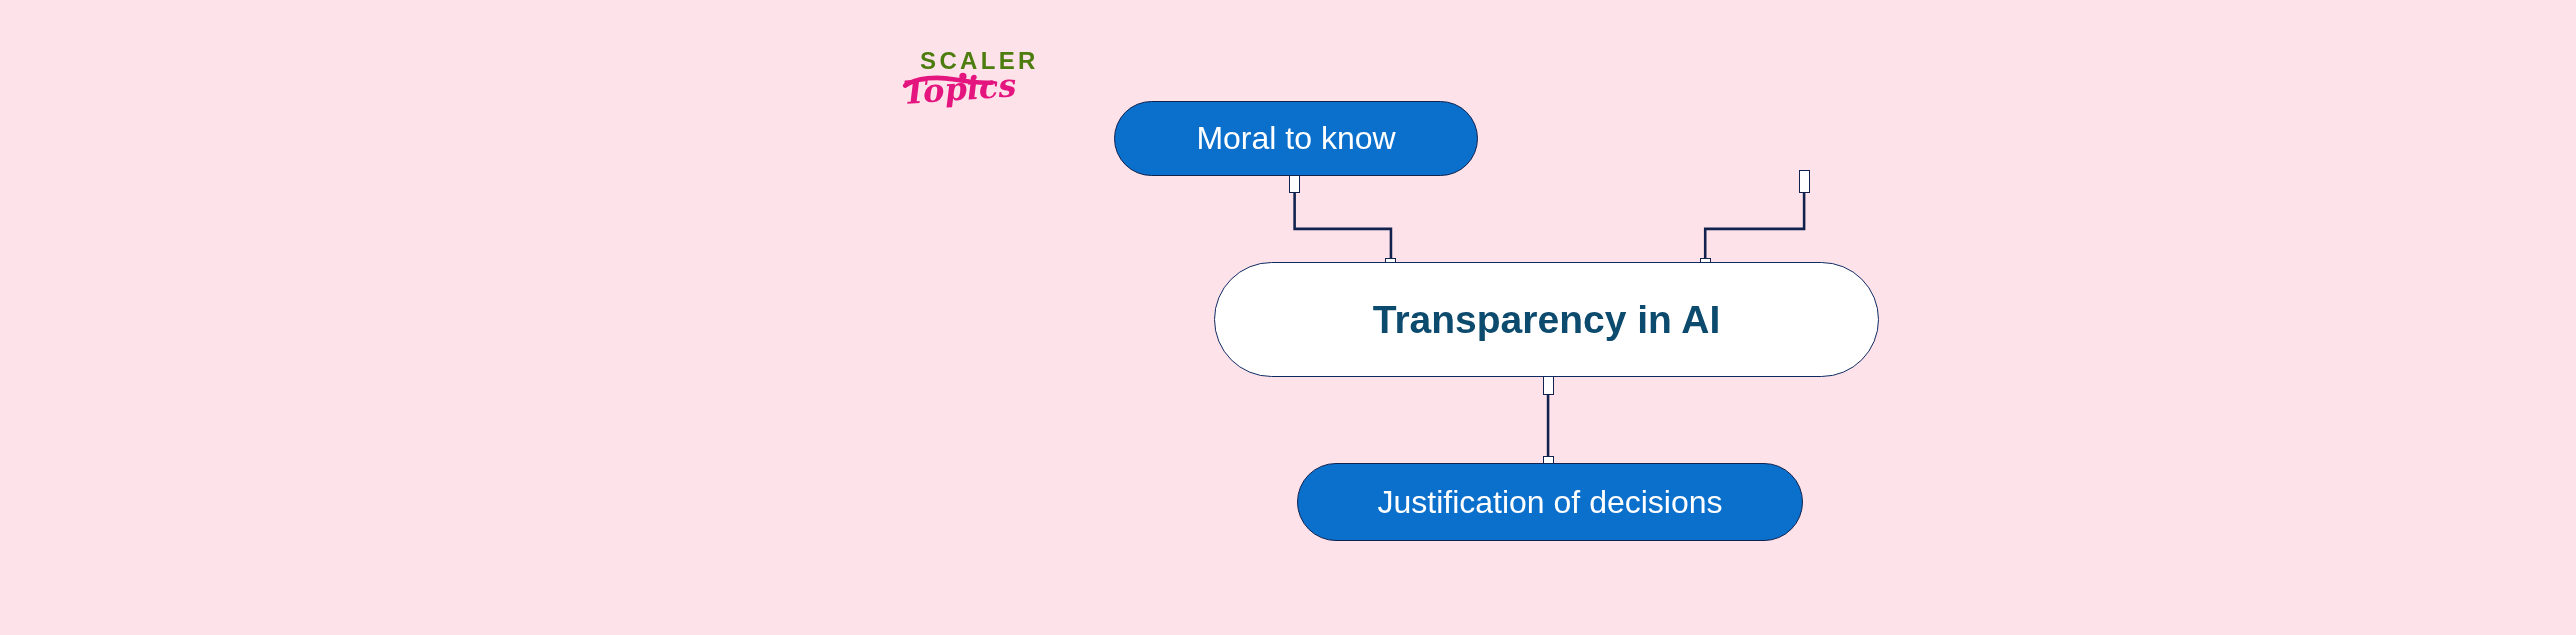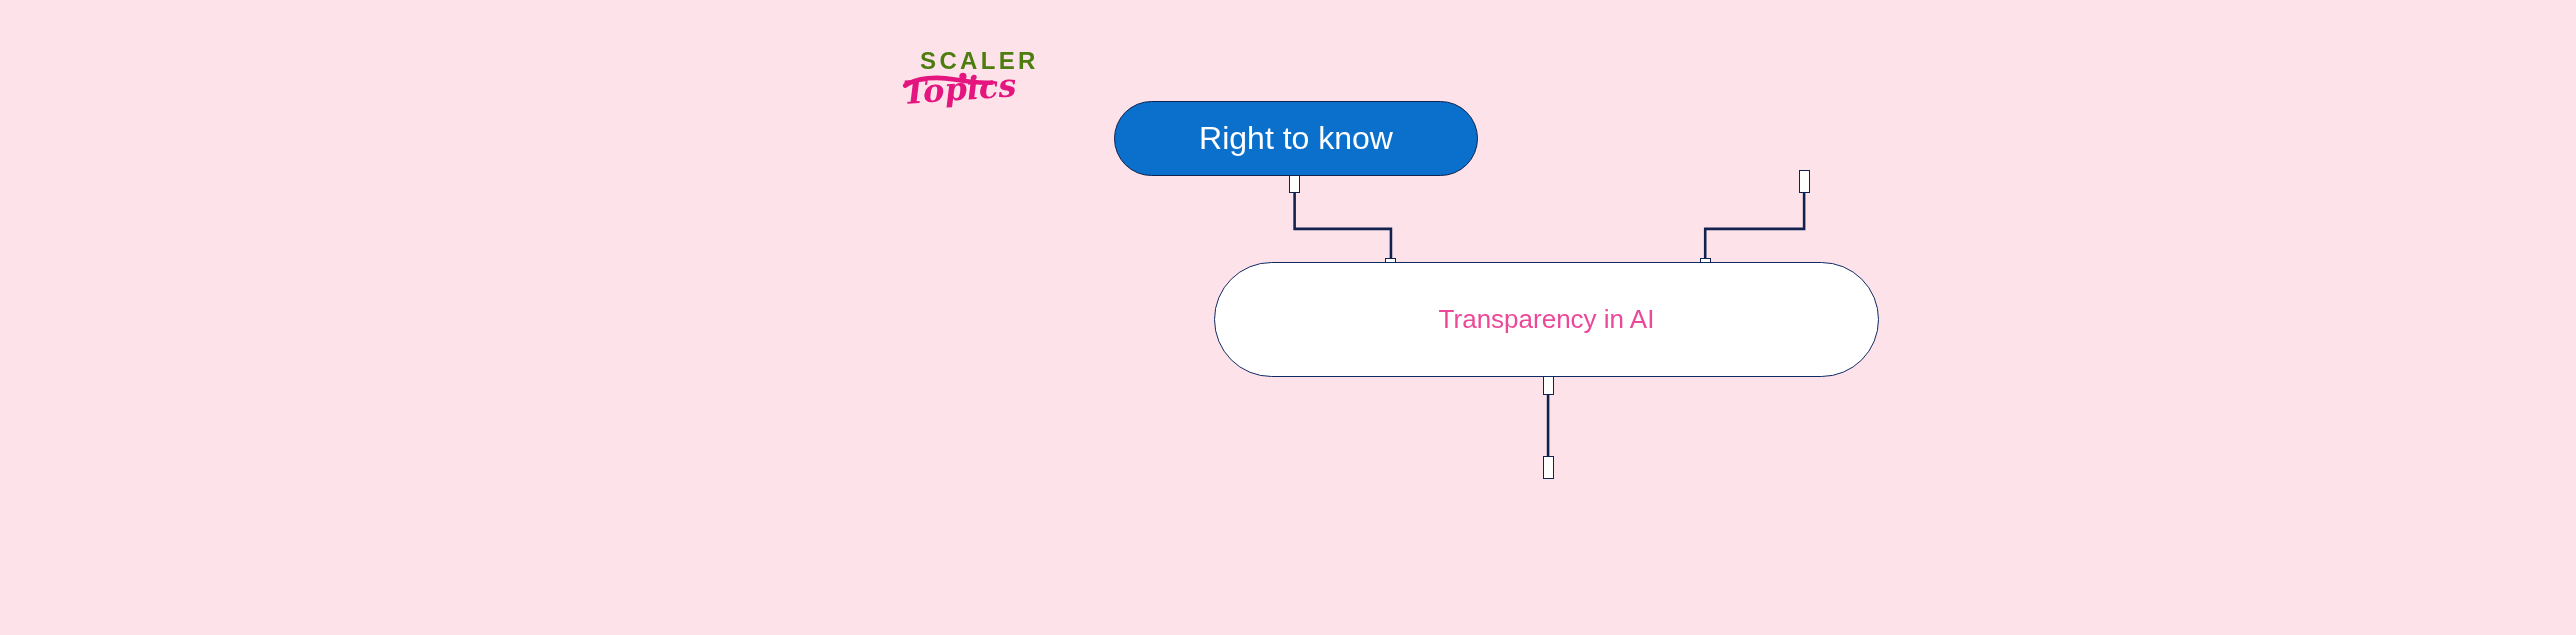--- a/index.html
+++ b/index.html
@@ -92,24 +92,24 @@
     font-size: 32px;
     font-weight: normal;
     letter-spacing: 0px;
   }
   .node-center {
     background: #ffffff;
     border-radius: 61px;
     border-color: #0f2a63;
   }
   .node-center .node-label {
-    color: #ec4899;
+    color: #0c4a6e;
     font-family: "Liberation Sans", sans-serif;
-    font-size: 26px;
-    font-weight: normal;
+    font-size: 39px;
+    font-weight: bold;
   }
 
   #node-right-to-know {
     left: 1114px;  top: 101px;  width: 364px;  height: 75px;
   }
   #node-moral-obligation {
     left: 1624px;  top: 101px;  width: 361px;  height: 75px;
   }
   #node-transparency {
     left: 1214px;  top: 262px;  width: 665px; height: 115px;
@@ -154,23 +154,26 @@
   </svg>
 
   <div class="port" style="left:1289px; top:170px;"></div>
   <div class="port" style="left:1385px; top:258px;"></div>
   <div class="port" style="left:1799px; top:170px;"></div>
   <div class="port" style="left:1700px; top:258px;"></div>
   <div class="port" style="left:1543px; top:372px;"></div>
   <div class="port" style="left:1543px; top:456px;"></div>
 
   <div id="node-right-to-know" class="node node-leaf">
-    <span class="node-label">Right to know</span>
+    <span class="node-label">Moral to know</span>
   </div>
 
 
   <div id="node-transparency" class="node node-center">
     <span class="node-label">Transparency in AI</span>
   </div>
 
+  <div id="node-justification" class="node node-leaf">
+    <span class="node-label">Justification of decisions</span>
+  </div>
 
 </div>
 
 
 </body></html>

